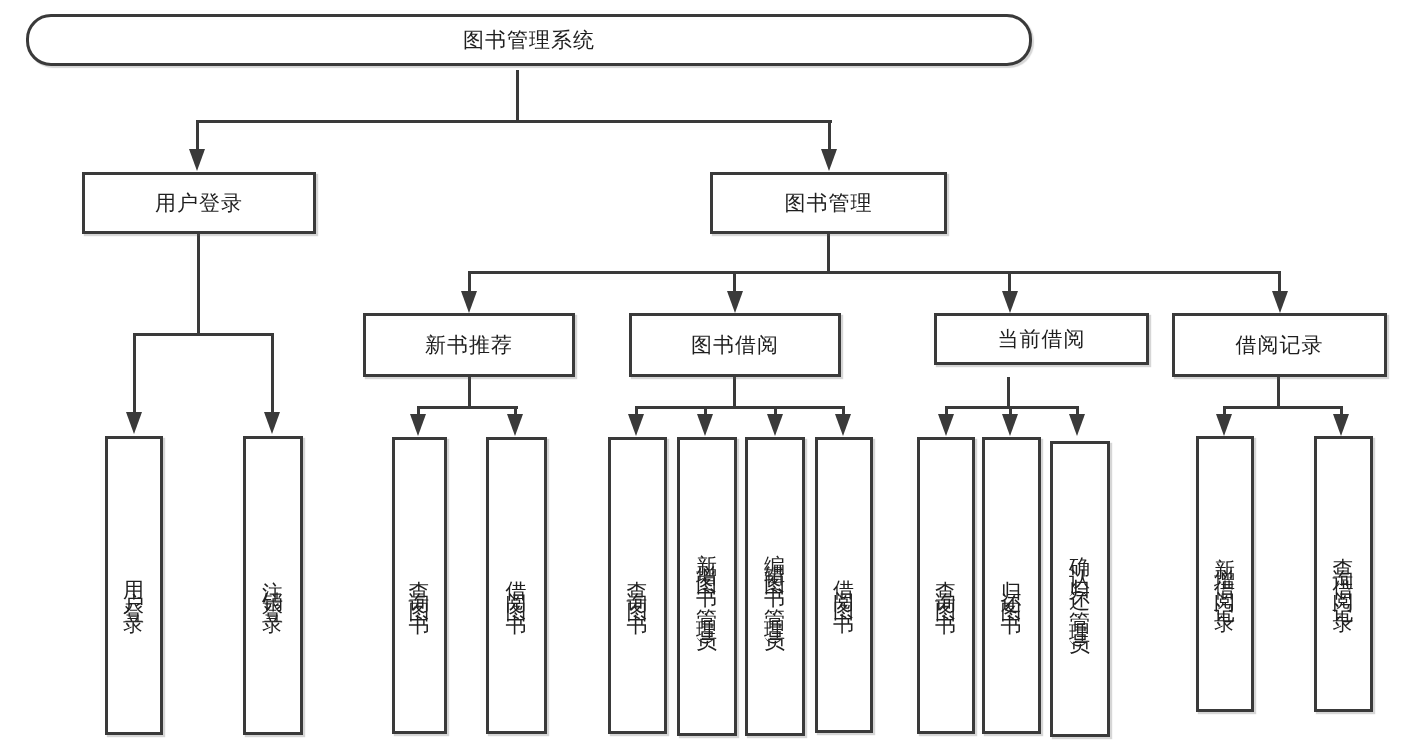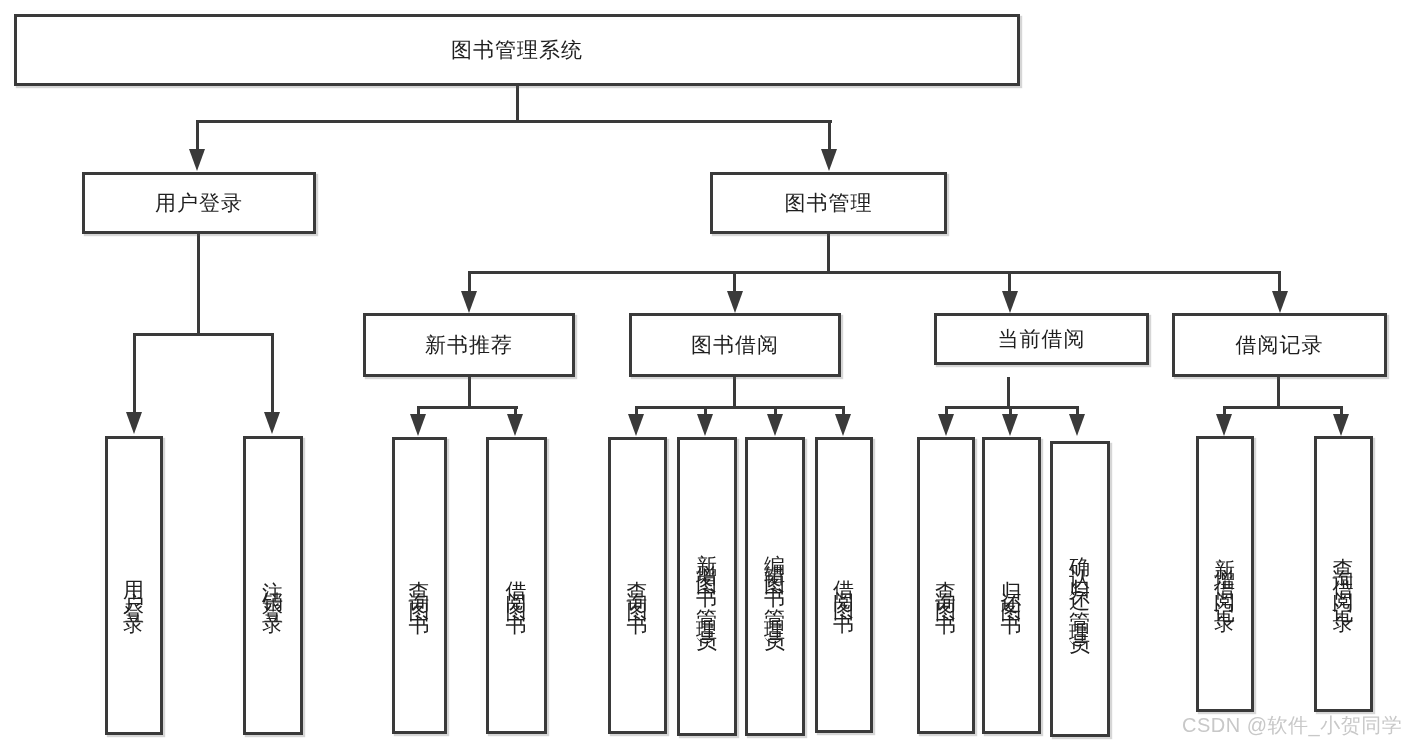--- a/index.html
+++ b/index.html
@@ -98,21 +98,21 @@
   <div class="arrow" style="left:1002px;top:414px;"></div>
   <div class="arrow" style="left:1069px;top:414px;"></div>
 
   <div class="ln" style="left:1277px;top:377px;width:3px;height:31px;"></div>
   <div class="ln" style="left:1223px;top:406px;width:120px;height:3px;"></div>
   <div class="ln" style="left:1223px;top:408px;width:3px;height:8px;"></div>
   <div class="ln" style="left:1340px;top:408px;width:3px;height:8px;"></div>
   <div class="arrow" style="left:1216px;top:414px;"></div>
   <div class="arrow" style="left:1333px;top:414px;"></div>
 
-  <div class="box node" style="left:14px;top:14px;width:1006px;height:72px;">
+  <div class="box node" style="left:26px;top:14px;width:1006px;height:52px;border-radius:25px;">
     <span class="hlabel">图书管理系统</span>
   </div>
 
   <div class="box node" style="left:82px;top:172px;width:234px;height:62px;">
     <span class="hlabel">用户登录</span>
   </div>
 
   <div class="box node" style="left:363px;top:313px;width:212px;height:64px;">
     <span class="hlabel">新书推荐</span>
   </div>
@@ -170,15 +170,14 @@
     <span class="vlabel">确认归还（管理员）</span>
   </div>
 
   <div class="leaf node" style="left:1196px;top:436px;width:58px;height:276px;">
     <span class="vlabel">新增借阅记录</span>
   </div>
   <div class="leaf node" style="left:1314px;top:436px;width:59px;height:276px;">
     <span class="vlabel">查询借阅记录</span>
   </div>
 
-  <div class="watermark">CSDN @软件_小贺同学</div>
 
 </div>
 
 </body></html>

